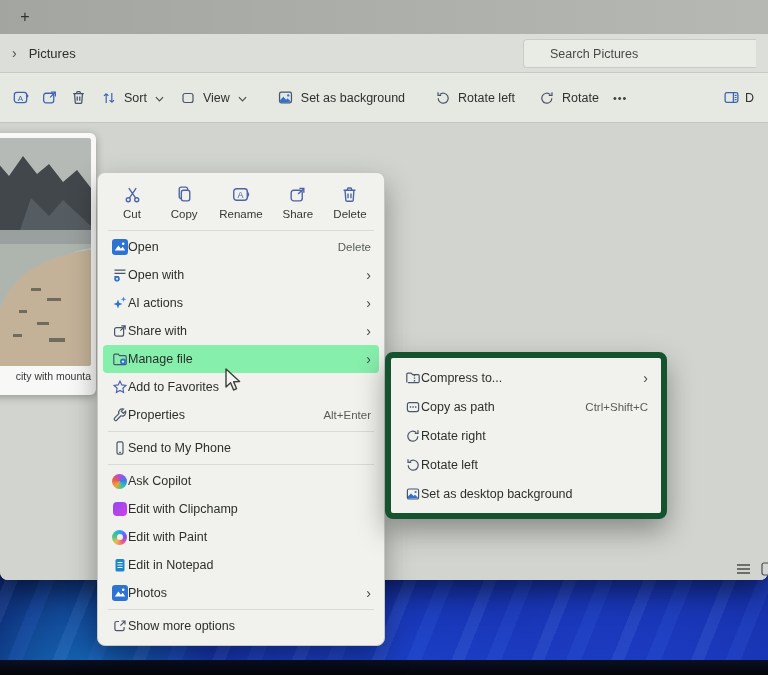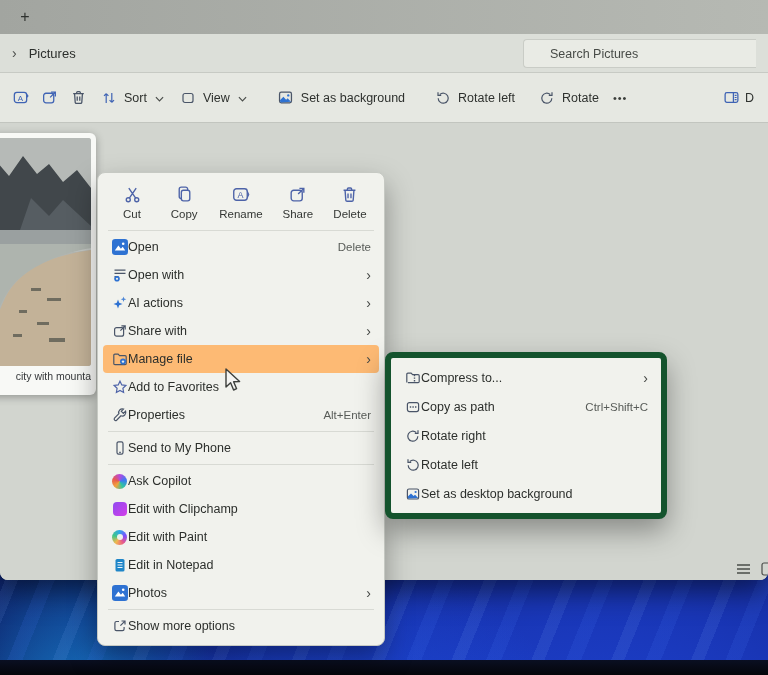--- a/index.html
+++ b/index.html
@@ -59,21 +59,21 @@
   .qrow{display:flex;justify-content:space-between;padding:8px 15px 6px;}
   .qbtn{display:flex;flex-direction:column;align-items:center;gap:4px;min-width:38px;border:none;
     background:transparent;padding:2px;border-radius:4px;}
   .qlbl{font-size:11.5px;color:#343734;}
   .msep{height:1px;background:#d8dad4;margin:2px 10px;}
   .mi{height:28px;margin:0 5px;padding:0 8px;border-radius:4px;display:flex;align-items:center;}
   .mi .ic{width:17px;height:17px;flex:0 0 17px;display:flex;align-items:center;justify-content:center;}
   .mi .lbl{flex:1;font-size:12.5px;color:#2c2f2c;white-space:nowrap;}
   .mi .sc{font-size:11.5px;color:#585c58;}
   .mi .chev{font-size:14px;color:#454845;line-height:1;}
-  .mi.hover{background:#fdba74;}
+  .mi.hover{background:#86efac;}
 
   .submenu{position:absolute;left:385px;top:352px;width:282px;background:#f1f2ed;border:6px solid #14532d;
     border-radius:8px;box-shadow:0 12px 28px rgba(0,0,0,.35);padding:5px 0;box-sizing:border-box;}
   .submenu .mi{height:29px;}
 
   .cursor{position:absolute;left:224px;top:368px;z-index:50;}
 
   
   .ico{display:inline-flex;align-items:center;justify-content:center;}
   .copilot-dot{width:15px;height:15px;border-radius:50%;

